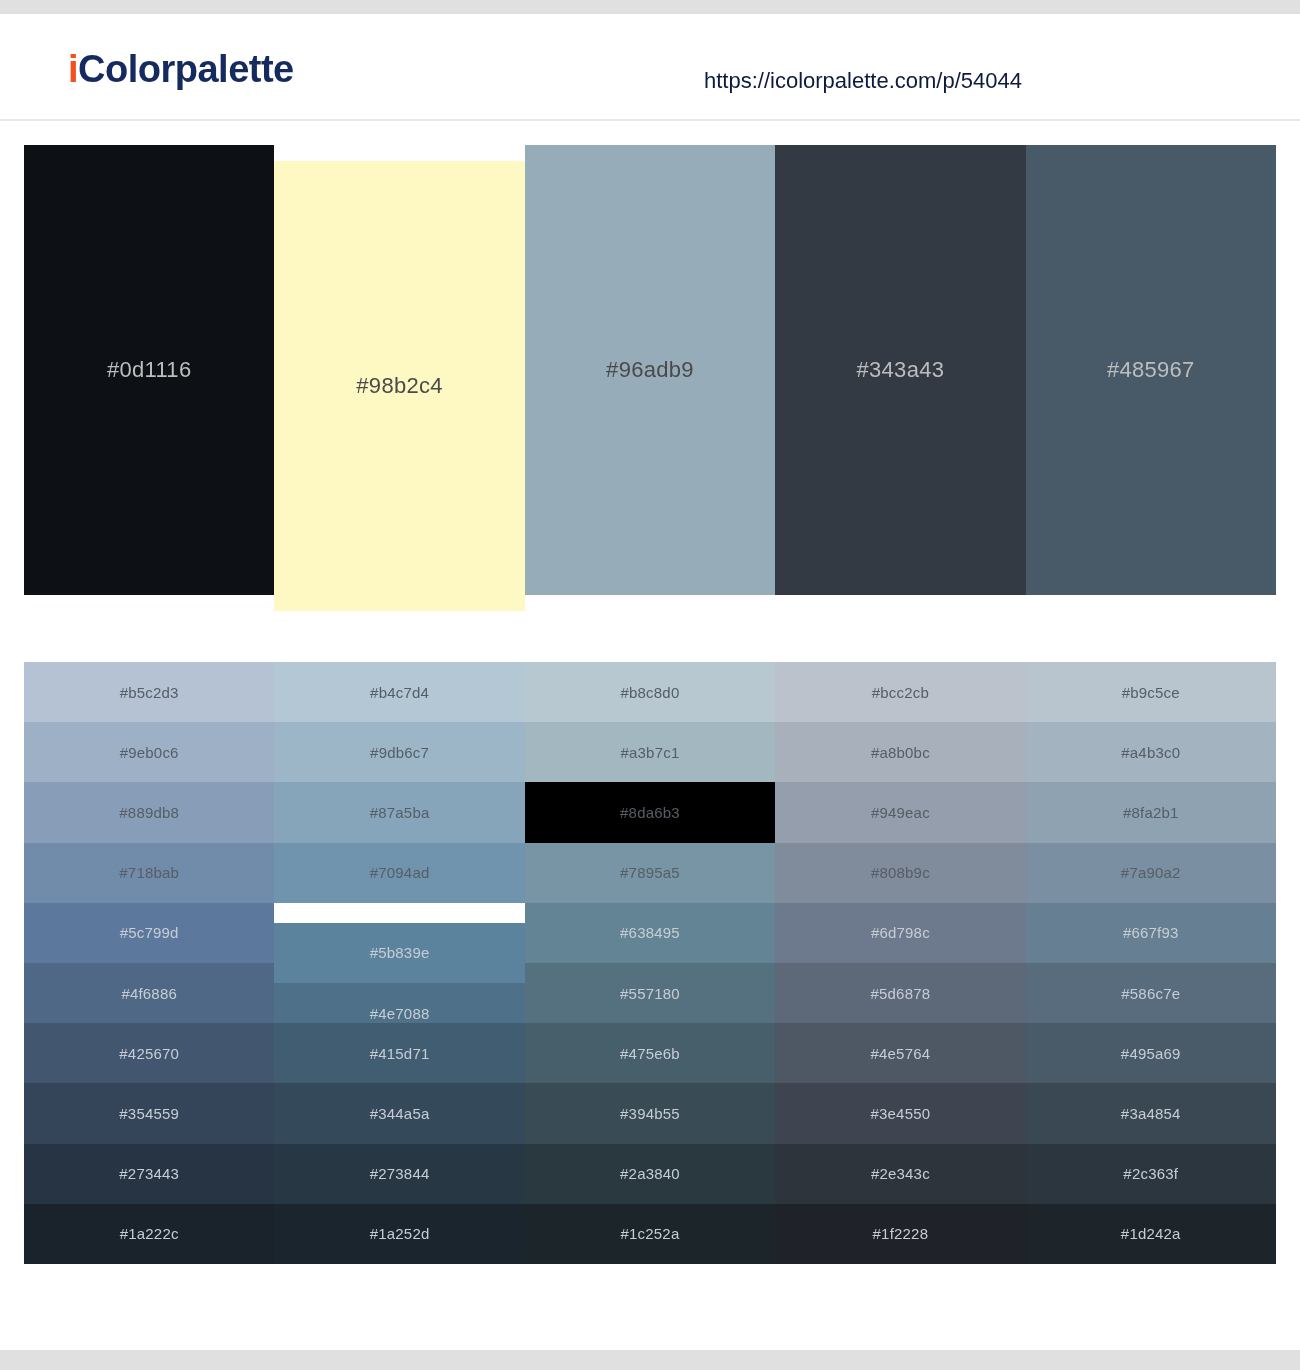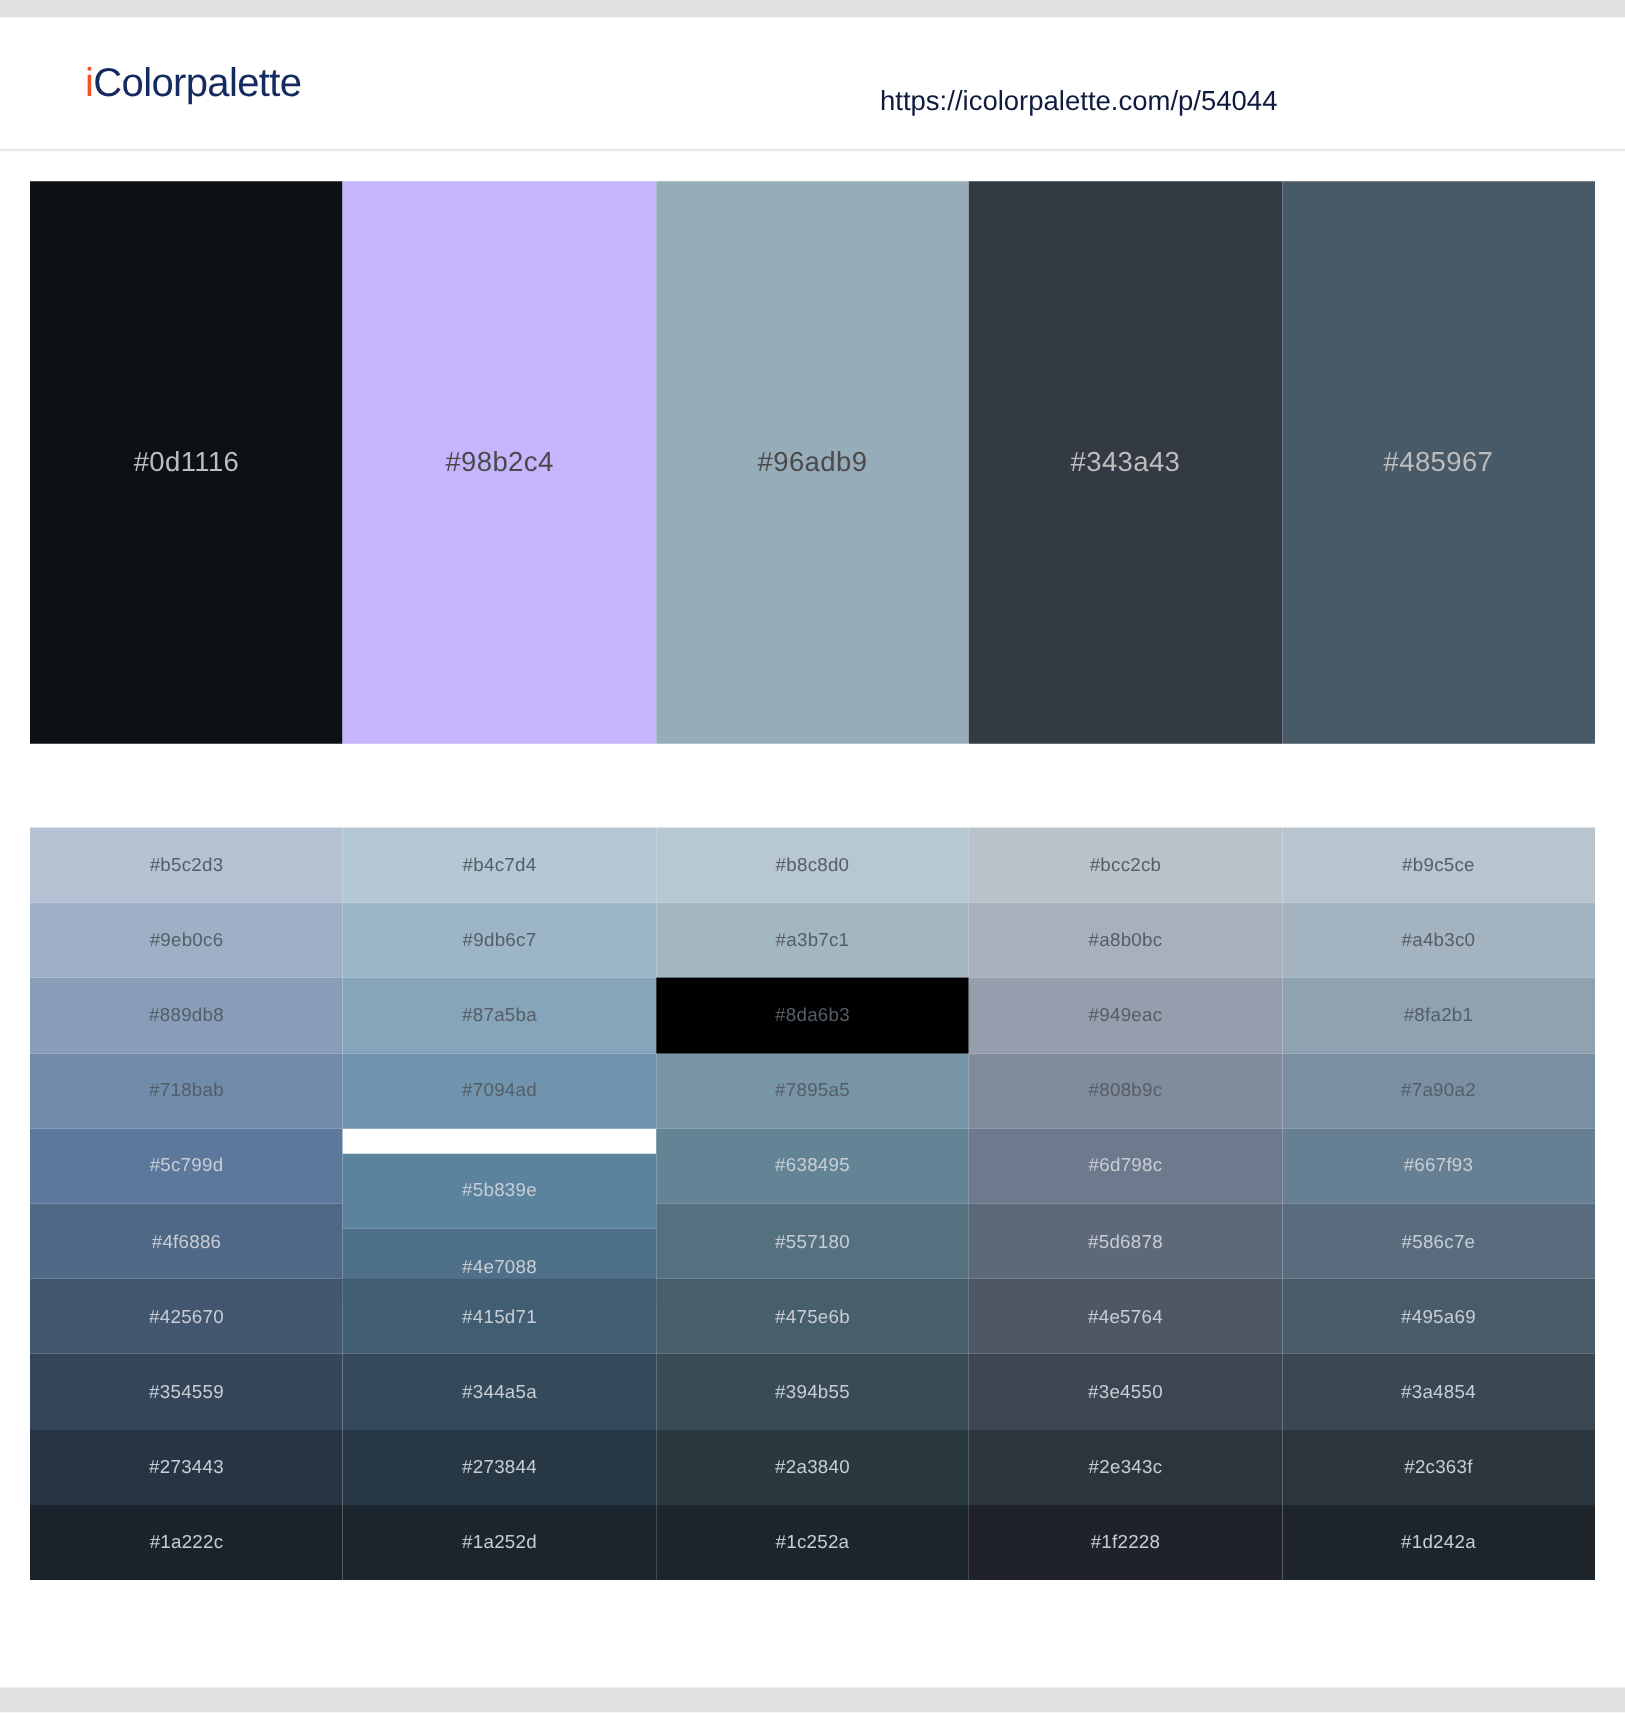--- a/index.html
+++ b/index.html
@@ -38,22 +38,22 @@
     background: #ffffff;
     border-bottom: 2px solid #e8e8e8;
     display: flex;
     align-items: center;
   }
 
   .logo {
     position: absolute;
     left: 68px;
     top: 36px;
-    font-size: 32px;
-    font-weight: normal;
+    font-size: 38px;
+    font-weight: bold;
     letter-spacing: -0.5px;
     white-space: nowrap;
     line-height: 1;
   }
   .logo-i    { color: #f4511e; }
   .logo-rest { color: #152a5e; }
 
   .page-url {
     position: absolute;
     left: 704px;
@@ -144,21 +144,21 @@
     <div class="logo">
       <span class="logo-i">i</span><span class="logo-rest">Colorpalette</span>
     </div>
     <div class="page-url">https://icolorpalette.com/p/54044</div>
   </div>
 
   <div class="swatch-strip">
       <div class="swatch" style="background: rgb(13, 17, 22);">
         <span class="swatch-label on-dark">#0d1116</span>
       </div>
-      <div class="swatch" style="background: #c4b5fd;">
+      <div class="swatch" style="background: #fef9c3; margin-top: 16px;">
         <span class="swatch-label on-light">#98b2c4</span>
       </div>
       <div class="swatch" style="background: rgb(150, 173, 185);">
         <span class="swatch-label on-light">#96adb9</span>
       </div>
       <div class="swatch" style="background: rgb(52, 58, 67);">
         <span class="swatch-label on-dark">#343a43</span>
       </div>
       <div class="swatch" style="background: rgb(72, 89, 103);">
         <span class="swatch-label on-dark">#485967</span>

